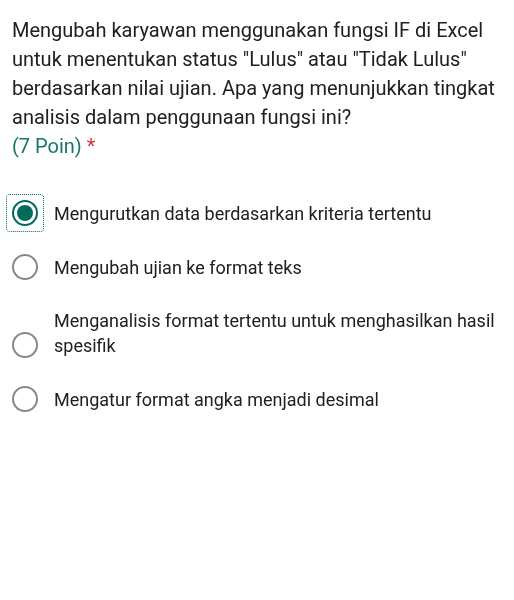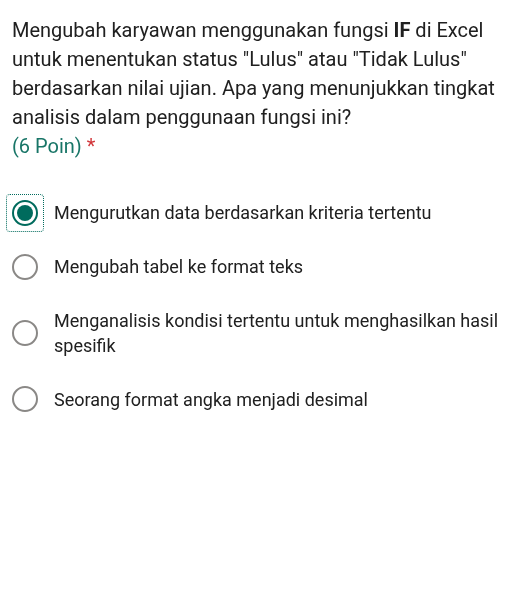--- a/index.html
+++ b/index.html
@@ -14,36 +14,36 @@
       width: 514px;
       color: #202020;
     }
     .question-text {
       font-size: 20px;
       line-height: 1.45;
       color: #202020;
       font-weight: 400;
     }
     .question-text .bold {
-      font-weight: 700;
+      font-weight: 400;
     }
     .points {
       font-size: 20px;
       color: #187567;
       margin-top: 2px;
     }
     .required {
       color: #d13438;
     }
     .options {
       margin-top: 28px;
     }
     .option {
       display: flex;
-      align-items: center;
+      align-items: flex-end;
       padding: 14px 0;
       cursor: pointer;
       gap: 16px;
     }
     .radio {
       width: 26px;
       height: 26px;
       border: 2px solid #8a8886;
       border-radius: 50%;
       flex-shrink: 0;
@@ -89,50 +89,50 @@
     }
   </style>
 </head>
 <body>
 
 <div>
   <div class="question-text">
     <span>Mengubah karyawan menggunakan fungsi </span><span class="bold">IF</span><span> di Excel untuk menentukan status "Lulus" atau "Tidak Lulus" berdasarkan nilai ujian. Apa yang menunjukkan tingkat analisis dalam penggunaan fungsi ini?</span>
   </div>
   <div class="points">
-    <span>(6 Poin)</span>
+    <span>(7 Poin)</span>
     <span class="required">*</span>
   </div>
 </div>
 
 <div class="options">
 
   <div class="option selected">
     <div class="option-wrapper">
       <div class="radio-focus"></div>
       <div class="radio selected"></div>
     </div>
     <div class="option-label">Mengurutkan data berdasarkan kriteria tertentu</div>
   </div>
 
   <div class="option">
     <div class="option-wrapper">
       <div class="radio"></div>
     </div>
-    <div class="option-label">Mengubah tabel ke format teks</div>
+    <div class="option-label">Mengubah ujian ke format teks</div>
   </div>
 
 
   <div class="option">
     <div class="option-wrapper">
       <div class="radio"></div>
     </div>
-    <div class="option-label">Menganalisis kondisi tertentu untuk menghasilkan hasil spesifik</div>
+    <div class="option-label">Menganalisis format tertentu untuk menghasilkan hasil spesifik</div>
   </div>
 
   <div class="option">
     <div class="option-wrapper">
       <div class="radio"></div>
     </div>
-    <div class="option-label">Seorang format angka menjadi desimal</div>
+    <div class="option-label">Mengatur format angka menjadi desimal</div>
   </div>
 
 </div>
 
 </body></html>

